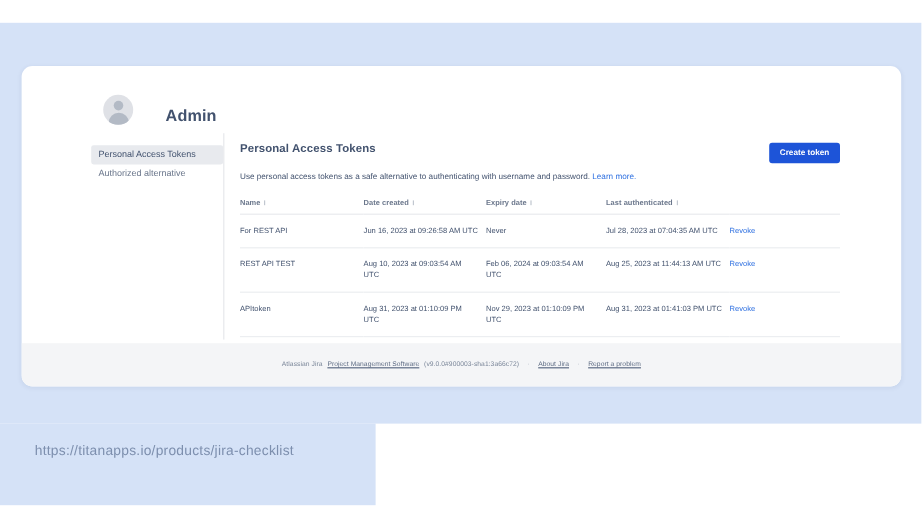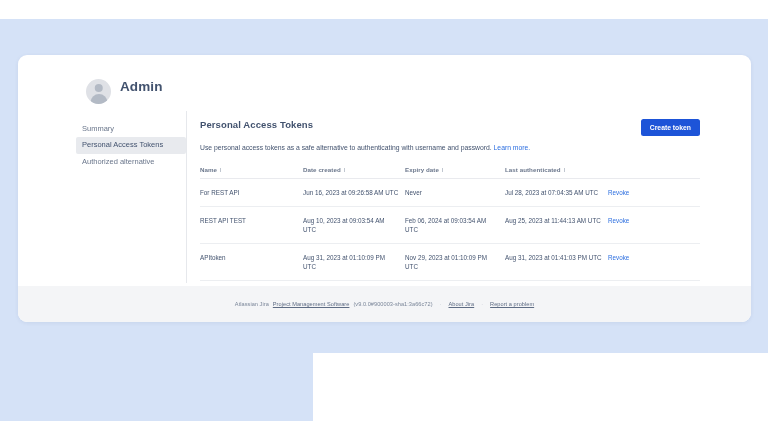--- a/index.html
+++ b/index.html
@@ -50,22 +50,22 @@
     border-radius: 9px;
     box-shadow: 0 1px 4px rgba(20,40,90,.07);
     overflow: hidden;
   }
 
   
   .profile {
     position: absolute;
     left: 68px; top: 24px;
     display: flex;
-    align-items: flex-start;
-    gap: 9px;
+    align-items: flex-end;
+    gap: 27px;
   }
   .avatar {
     width: 25px; height: 25px;
     border-radius: 50%;
     background: #dfe1e6;
     position: relative;
     overflow: hidden;
     flex: none;
   }
   .avatar .head {
@@ -232,33 +232,33 @@
   .dot-sep { color: #b3bac5; padding: 0 3px; }
 </style>
 </head>
 <body>
 
 <div id="stage">
 
   <div class="backdrop"></div>
   <div class="backdrop-lower"></div>
 
+  <div class="caption-url">https://titanapps.io/products/jira-checklist</div>
 
   <div class="app-card">
 
     <div class="profile">
       <div class="avatar">
         <div class="head"></div>
         <div class="body"></div>
       </div>
       <div class="profile-name">Admin</div>
     </div>
 
     <div class="side-nav">
-      <div class="nav-item">Summary</div>
       <div class="nav-item selected">Personal Access Tokens</div>
       <div class="nav-item">Authorized alternative</div>
     </div>
 
     <div class="v-divider"></div>
 
     <div class="main">
 
       <div class="main-head">
         <div class="main-title">Personal Access Tokens</div>

